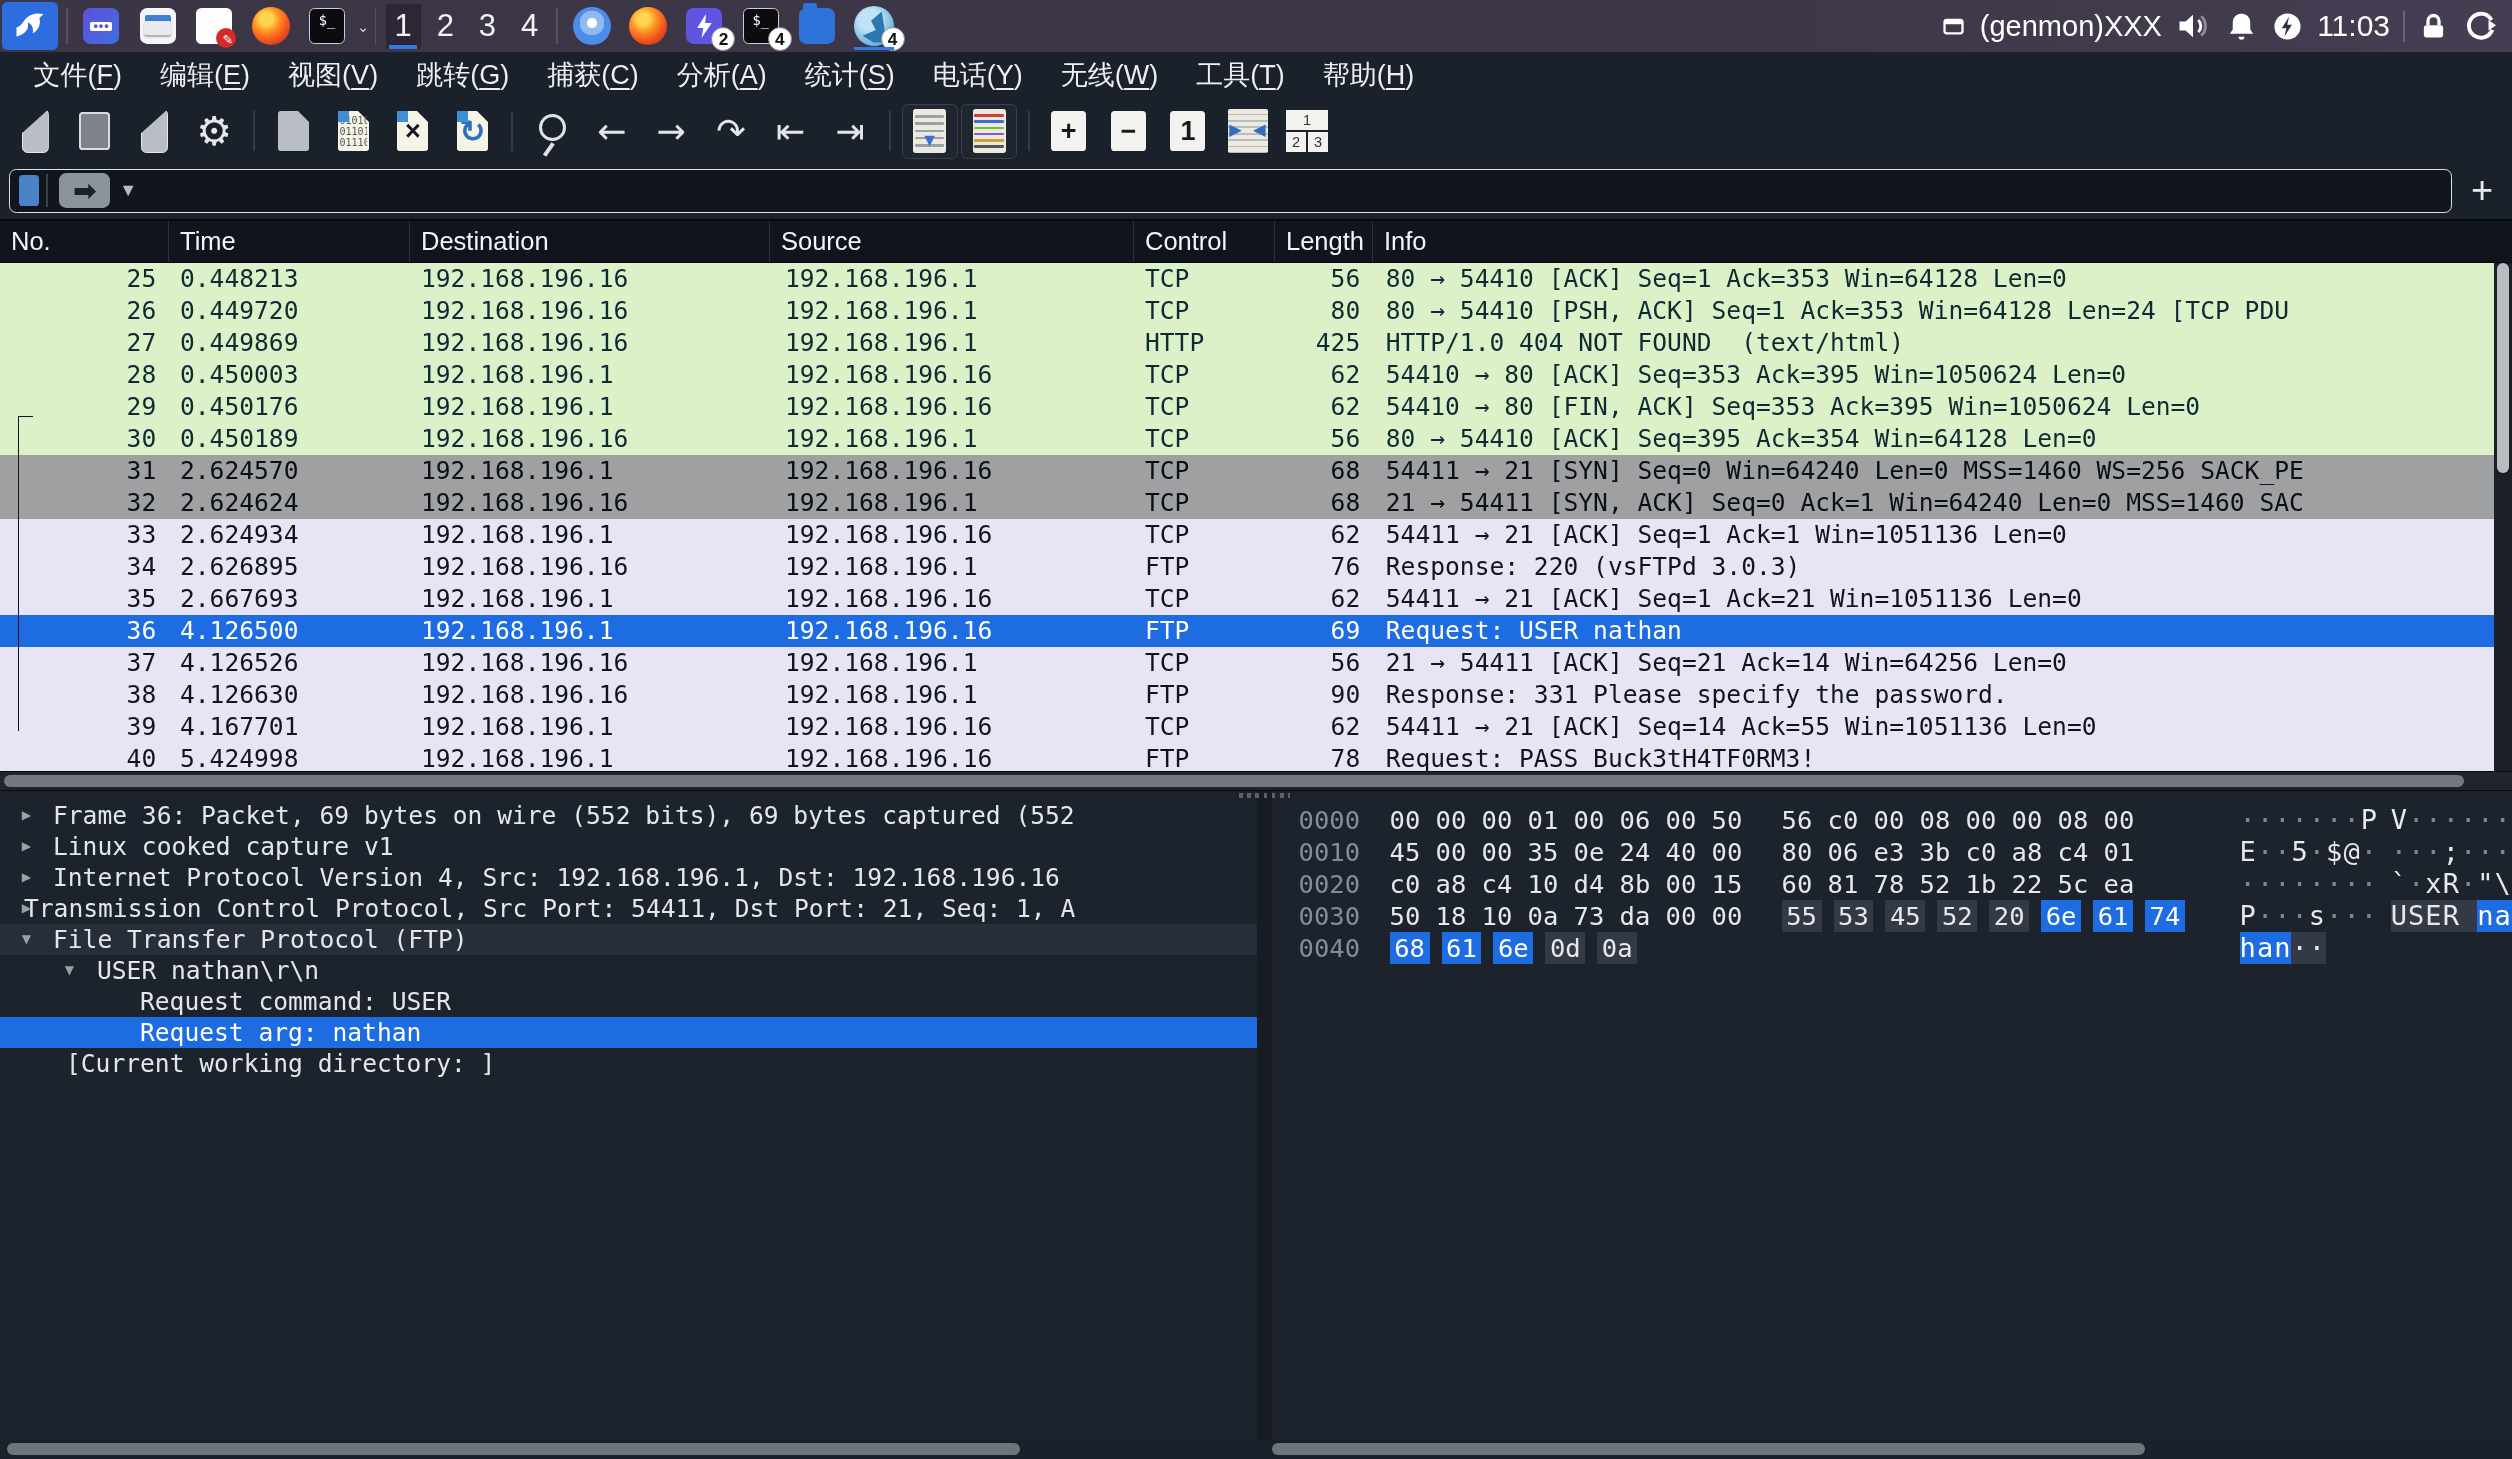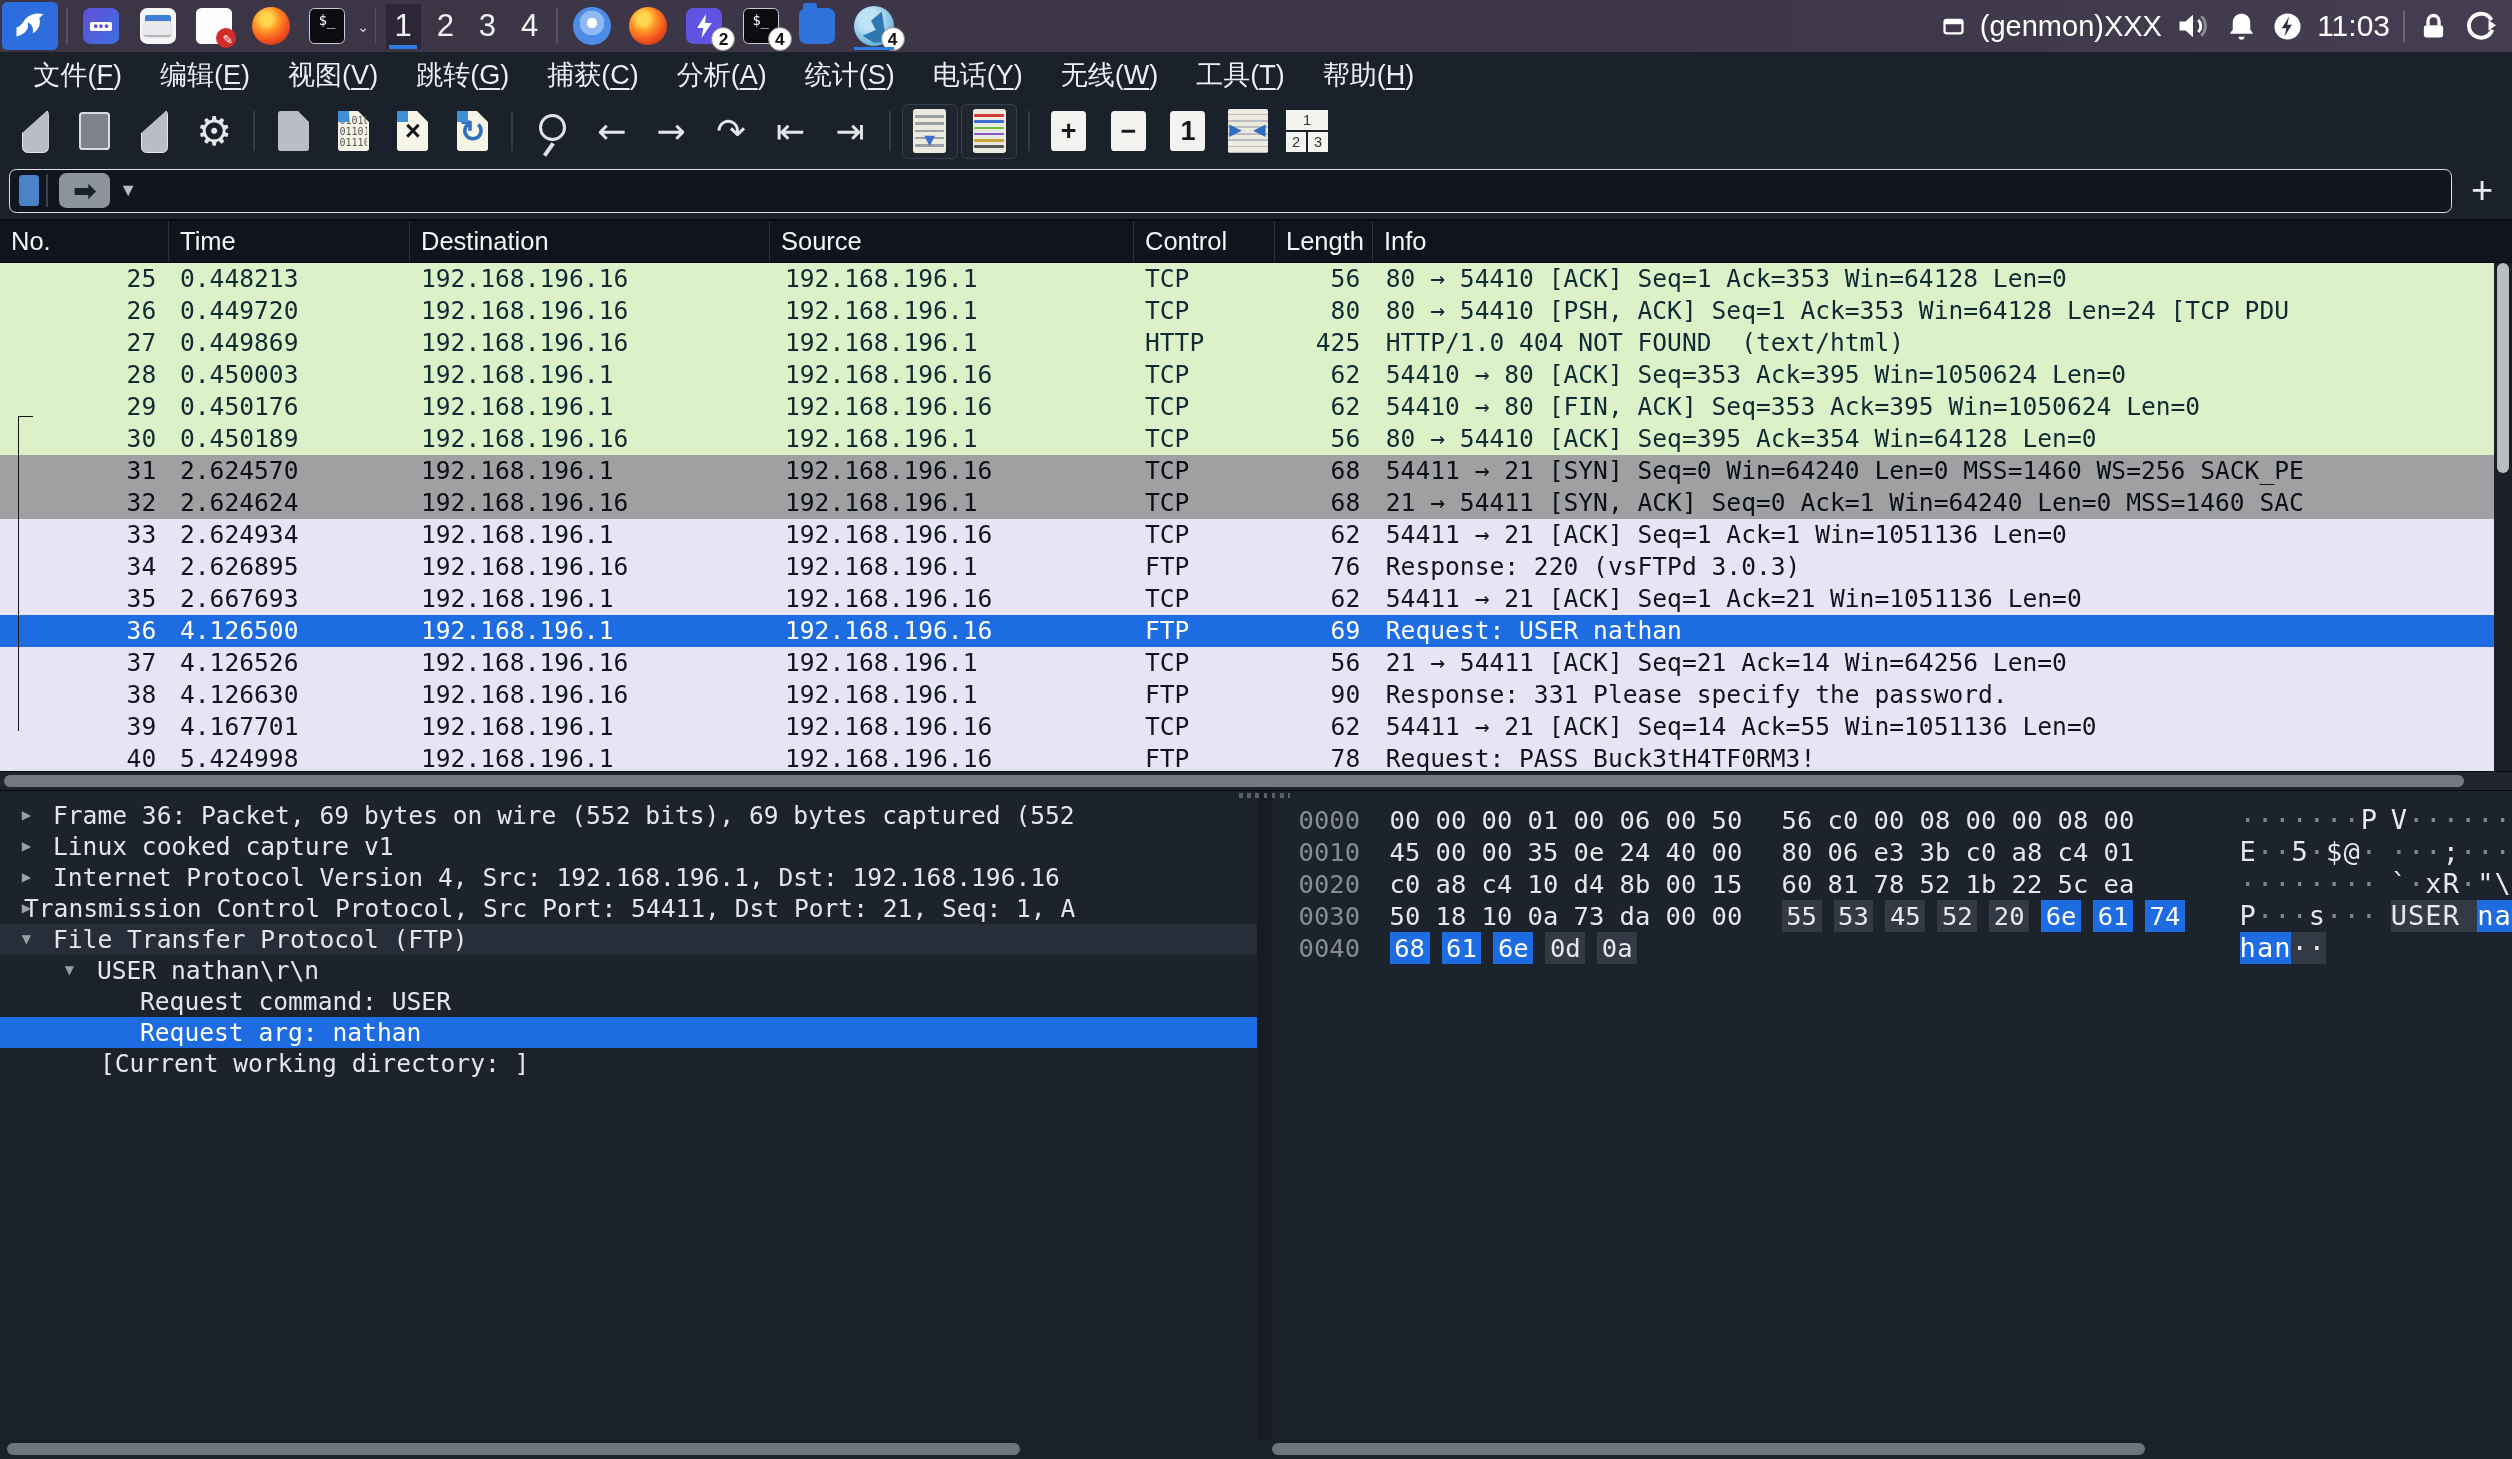--- a/index.html
+++ b/index.html
@@ -441,21 +441,21 @@
     <div class="panes">
       <div class="detail-pane" id="detail-pane">
           <div class="drow"><span class="arr" style="left: 12.8px;">▶</span><span style="padding-left: 53px;">Frame 36: Packet, 69 bytes on wire (552 bits), 69 bytes captured (552 </span></div>
           <div class="drow"><span class="arr" style="left: 12.8px;">▶</span><span style="padding-left: 53px;">Linux cooked capture v1</span></div>
           <div class="drow"><span class="arr" style="left: 12.8px;">▶</span><span style="padding-left: 53px;">Internet Protocol Version 4, Src: 192.168.196.1, Dst: 192.168.196.16</span></div>
           <div class="drow"><span class="arr" style="left: 12.8px;">▶</span><span style=" margin-left: 24px;">Transmission Control Protocol, Src Port: 54411, Dst Port: 21, Seq: 1, A</span></div>
           <div class="drow hl-frame"><span class="arr" style="left: 12.8px;">▼</span><span style="padding-left: 53px;">File Transfer Protocol (FTP)</span></div>
           <div class="drow"><span class="arr" style="left: 56px;">▼</span><span style="padding-left: 97px;">USER nathan\r\n</span></div>
           <div class="drow"><span style="padding-left: 140px;">Request command: USER</span></div>
           <div class="drow hl-selected"><span style="padding-left: 140px;">Request arg: nathan</span></div>
-          <div class="drow"><span style="padding-left: 100px;">[Current working directory: ]</span></div>
+          <div class="drow"><span style="padding-left: 66px;">[Current working directory: ]</span></div>
         </div>
       <div class="splitter">
           <div class="grip"></div>
         </div>
       <div class="hex-pane" id="hex-pane">
           <div class="hexrow"><span class="off">0000</span><span class="bytes"><span class="byte">00</span><span class="byte">00</span><span class="byte">00</span><span class="byte">01</span><span class="byte">00</span><span class="byte">06</span><span class="byte">00</span><span class="byte">50</span><span class="byte gap8">56</span><span class="byte">c0</span><span class="byte">00</span><span class="byte">08</span><span class="byte">00</span><span class="byte">00</span><span class="byte">08</span><span class="byte">00</span></span><span class="ascii"><span class="ach dim">·</span><span class="ach dim">·</span><span class="ach dim">·</span><span class="ach dim">·</span><span class="ach dim">·</span><span class="ach dim">·</span><span class="ach dim">·</span><span class="ach">P</span><span class="ach gap8">V</span><span class="ach dim">·</span><span class="ach dim">·</span><span class="ach dim">·</span><span class="ach dim">·</span><span class="ach dim">·</span><span class="ach dim">·</span></span></div>
           <div class="hexrow"><span class="off">0010</span><span class="bytes"><span class="byte">45</span><span class="byte">00</span><span class="byte">00</span><span class="byte">35</span><span class="byte">0e</span><span class="byte">24</span><span class="byte">40</span><span class="byte">00</span><span class="byte gap8">80</span><span class="byte">06</span><span class="byte">e3</span><span class="byte">3b</span><span class="byte">c0</span><span class="byte">a8</span><span class="byte">c4</span><span class="byte">01</span></span><span class="ascii"><span class="ach">E</span><span class="ach dim">·</span><span class="ach dim">·</span><span class="ach">5</span><span class="ach dim">·</span><span class="ach">$</span><span class="ach">@</span><span class="ach dim">·</span><span class="ach gap8 dim">·</span><span class="ach dim">·</span><span class="ach dim">·</span><span class="ach">;</span><span class="ach dim">·</span><span class="ach dim">·</span><span class="ach dim">·</span></span></div>
           <div class="hexrow"><span class="off">0020</span><span class="bytes"><span class="byte">c0</span><span class="byte">a8</span><span class="byte">c4</span><span class="byte">10</span><span class="byte">d4</span><span class="byte">8b</span><span class="byte">00</span><span class="byte">15</span><span class="byte gap8">60</span><span class="byte">81</span><span class="byte">78</span><span class="byte">52</span><span class="byte">1b</span><span class="byte">22</span><span class="byte">5c</span><span class="byte">ea</span></span><span class="ascii"><span class="ach dim">·</span><span class="ach dim">·</span><span class="ach dim">·</span><span class="ach dim">·</span><span class="ach dim">·</span><span class="ach dim">·</span><span class="ach dim">·</span><span class="ach dim">·</span><span class="ach gap8">`</span><span class="ach dim">·</span><span class="ach">x</span><span class="ach">R</span><span class="ach dim">·</span><span class="ach">"</span><span class="ach">\</span></span></div>
           <div class="hexrow"><span class="off">0030</span><span class="bytes"><span class="byte">50</span><span class="byte">18</span><span class="byte">10</span><span class="byte">0a</span><span class="byte">73</span><span class="byte">da</span><span class="byte">00</span><span class="byte">00</span><span class="byte gap8 shadow">55</span><span class="byte shadow">53</span><span class="byte shadow">45</span><span class="byte shadow">52</span><span class="byte shadow">20</span><span class="byte sel">6e</span><span class="byte sel">61</span><span class="byte sel">74</span></span><span class="ascii"><span class="ach">P</span><span class="ach dim">·</span><span class="ach dim">·</span><span class="ach dim">·</span><span class="ach">s</span><span class="ach dim">·</span><span class="ach dim">·</span><span class="ach dim">·</span><span class="ach gap8 shadow">U</span><span class="ach shadow">S</span><span class="ach shadow">E</span><span class="ach shadow">R</span><span class="ach shadow"> </span><span class="ach sel">n</span><span class="ach sel">a</span></span></div>
           <div class="hexrow"><span class="off">0040</span><span class="bytes"><span class="byte sel">68</span><span class="byte sel">61</span><span class="byte sel">6e</span><span class="byte shadow">0d</span><span class="byte shadow">0a</span></span><span class="ascii"><span class="ach sel">h</span><span class="ach sel">a</span><span class="ach sel">n</span><span class="ach shadow">·</span><span class="ach shadow">·</span></span></div>

